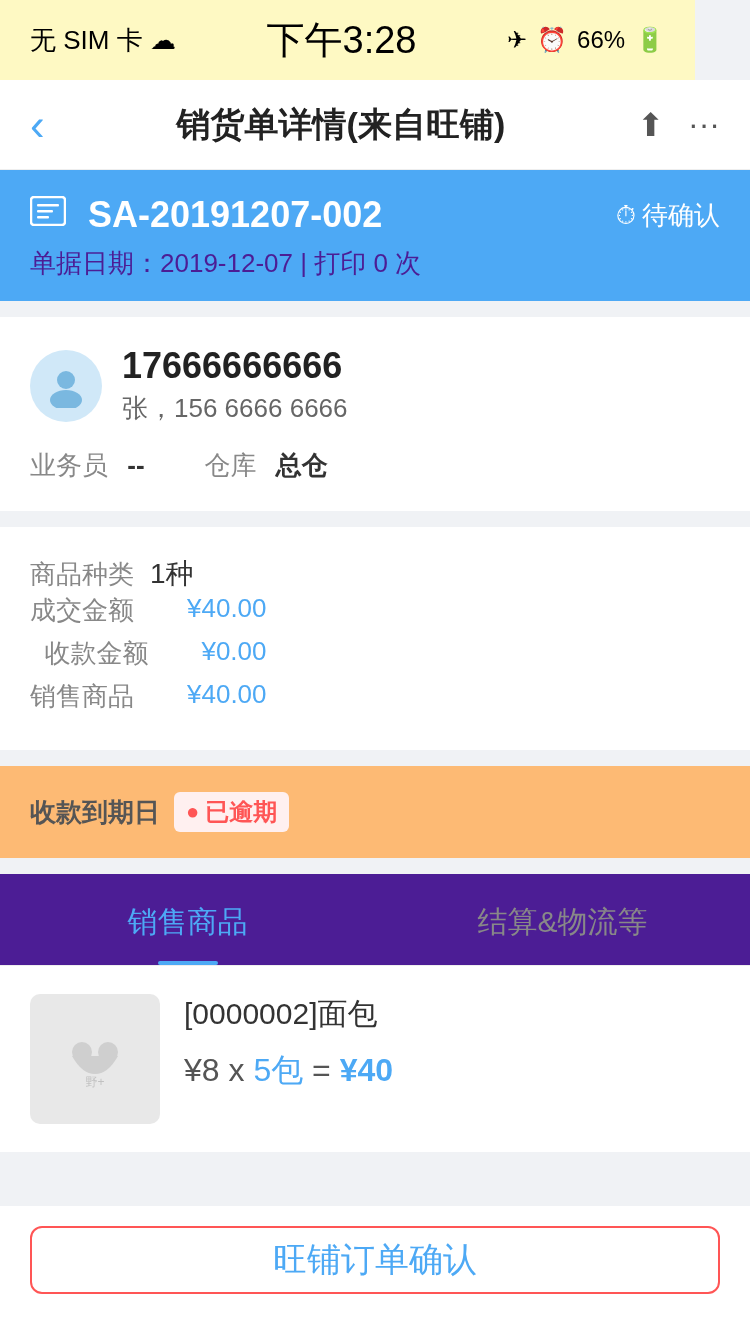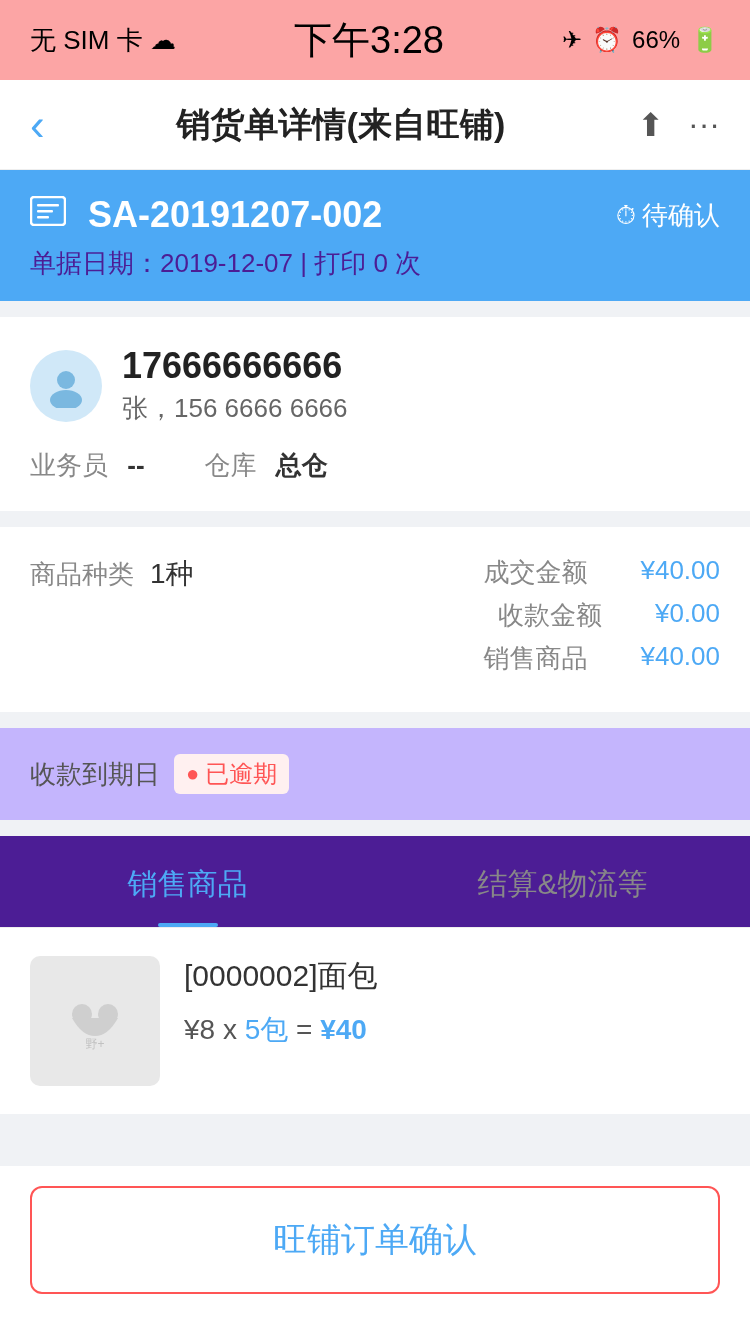--- a/index.html
+++ b/index.html
@@ -8,23 +8,23 @@
       width: 750px;
       min-height: 1334px;
       font-family: -apple-system, "PingFang SC", "Helvetica Neue", sans-serif;
       background: #f0f2f5;
       color: #333;
       font-size: 28px;
     }
 
     
     .status-bar {
-      width: 750px;
+      width: 695px;
       height: 80px;
-      background: #fca5a5;
+      background: #fef9c3;
       display: flex;
       align-items: center;
       justify-content: space-between;
       padding: 10px 30px;
       font-size: 26px;
       color: #000;
     }
     .status-left { display: flex; align-items: center; gap: 12px; }
     .status-center { font-size: 38px; font-weight: 500; }
     .status-right { display: flex; align-items: center; gap: 10px; font-size: 24px; }
@@ -122,45 +122,47 @@
       color: #555;
     }
     .customer-meta span { color: #888; }
     .customer-meta strong { color: #333; }
 
     
     .summary-row {
       display: flex;
       justify-content: space-between;
       align-items: flex-start;
+      flex-direction: column;
     }
     .summary-left { font-size: 26px; color: #666; }
     .summary-label { color: #888; }
     .summary-value { color: #333; font-size: 28px; }
     .summary-right { text-align: right; }
     .summary-item {
       display: flex;
       justify-content: flex-end;
       gap: 20px;
       margin-bottom: 8px;
       font-size: 26px;
     }
     .summary-item .label { color: #888; }
     .summary-item .value-blue { color: #4da9f5; margin-left: 33px; }
 
     
     .due-row {
-      background: #c4b5fd;
+      background: #fdba74;
       margin-top: 16px;
       padding: 26px 30px;
       font-size: 26px;
       color: #555;
       display: flex;
       align-items: center;
       gap: 14px;
+      font-weight: bold;
     }
     .overdue-badge {
       background: #fff0f0;
       color: #f55;
       border-radius: 6px;
       padding: 4px 12px;
       font-size: 24px;
       display: flex;
       align-items: center;
       gap: 6px;
@@ -218,21 +220,21 @@
     }
     .product-thumb svg { width: 70px; height: 70px; opacity: 0.4; }
     .product-info { flex: 1; }
     .product-name {
       font-size: 30px;
       color: #333;
       font-weight: 500;
       margin-bottom: 14px;
     }
     .product-price {
-      font-size: 28px;
+      font-size: 32px;
       color: #555;
     }
     .product-price .qty { color: #4da9f5; }
     .product-price .total { color: #4da9f5; font-weight: 600; }
 
     
     .empty-area {
       background: #f0f2f5;
       height: 300px;
     }
@@ -241,21 +243,21 @@
     .confirm-bar {
       position: fixed;
       bottom: 0;
       left: 0;
       width: 750px;
       background: #fff;
       padding: 20px 30px 40px;
     }
     .confirm-btn {
       width: 100%;
-      height: 108px;
+      height: 68px;
       border: 2.5px solid #f55;
       border-radius: 12px;
       background: #fff;
       color: #4da9f5;
       font-size: 34px;
       font-weight: 500;
       cursor: pointer;
       display: flex;
       align-items: center;
       justify-content: center;

